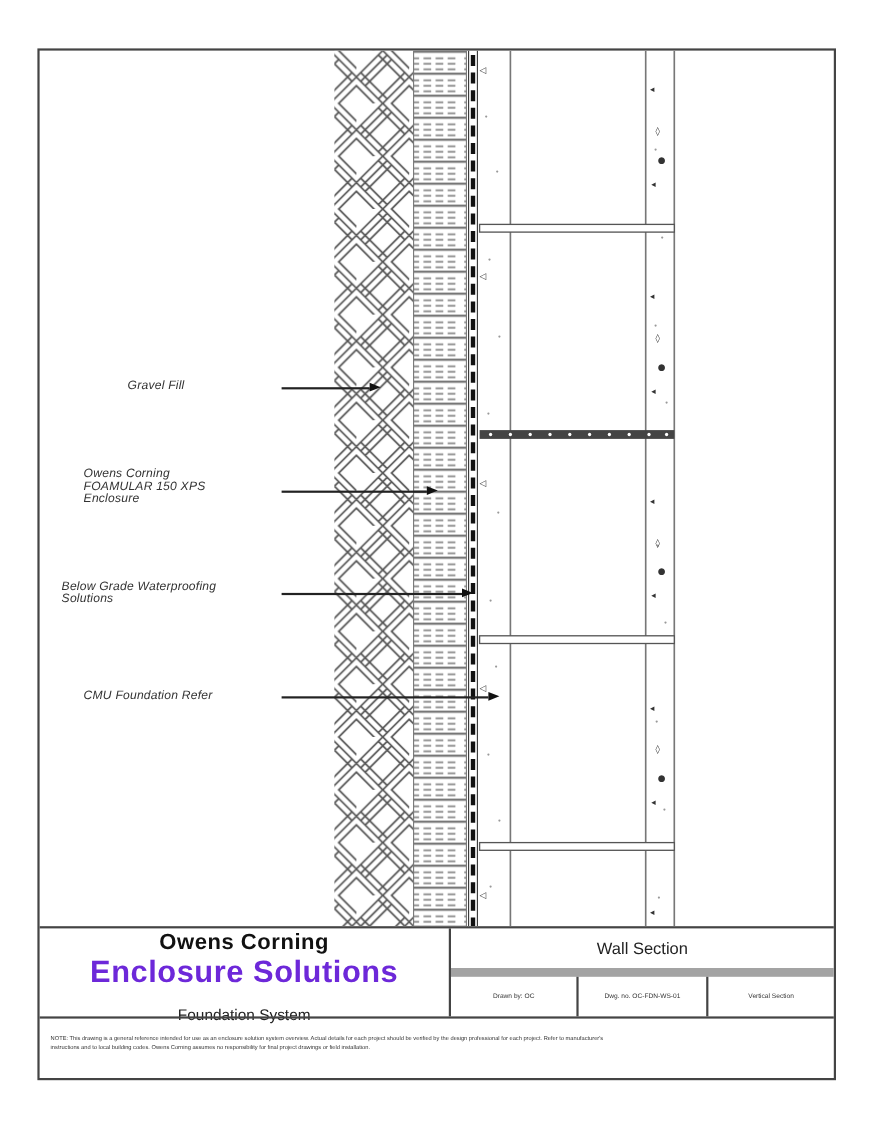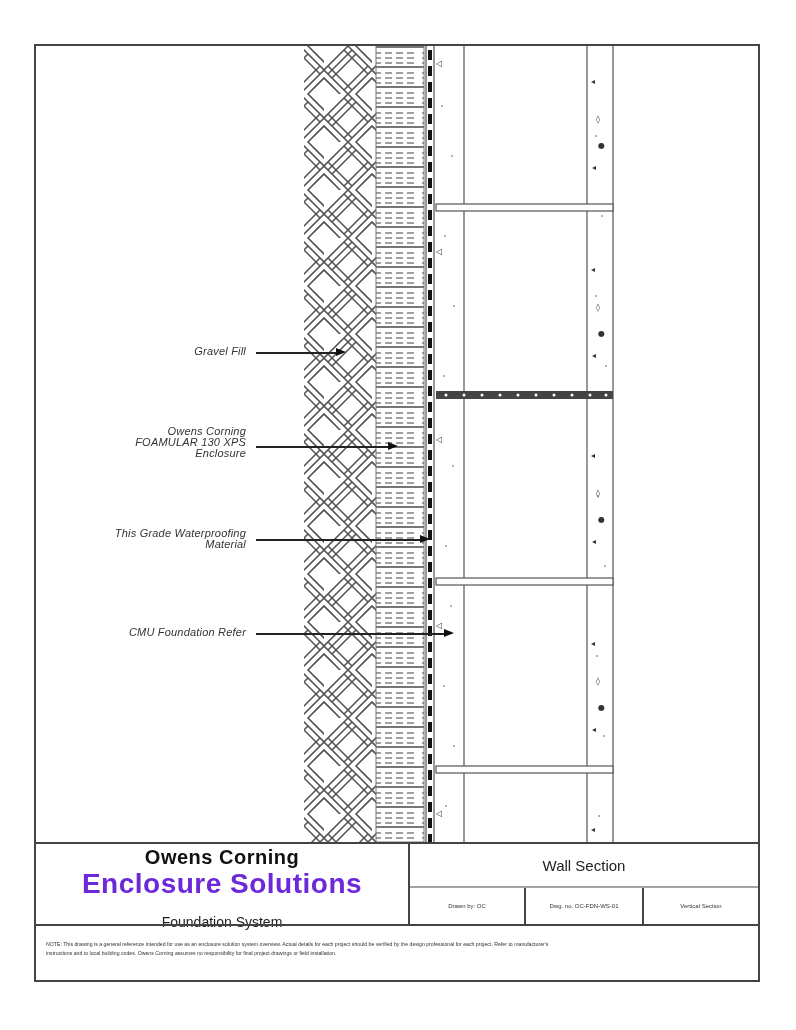--- a/index.html
+++ b/index.html
@@ -1,28 +1,28 @@
 <!DOCTYPE html>
 <html><head>
 <meta charset="utf-8">
 <style>
   html, body { margin:0; padding:0; background:#ffffff; }
   body { width:796px; height:1030px; position:relative; overflow:hidden; font-family:"Liberation Sans", sans-serif; }
   .sheet { position:absolute; left:34px; top:44px; width:726px; height:938px; border:2px solid #444; box-sizing:border-box; }
   .drawing { position:absolute; left:0; top:0; width:722px; height:796px; overflow:hidden; }
-  .label { position:absolute; font-family:"Liberation Sans", sans-serif; font-style:italic; font-size:11px; color:#333; text-align:right; line-height:11px; letter-spacing:0.2px; }
+  .label { position:absolute; font-family:"Liberation Sans", sans-serif; font-style:italic; font-size:11px; color:#333; line-height:11px; letter-spacing:0.2px; }
   .leader { position:absolute; height:1.5px; background:#222; }
   .arrow { position:absolute; width:0; height:0; border-top:4px solid transparent; border-bottom:4px solid transparent; border-left:10px solid #111; }
   .titleblock { position:absolute; left:0; top:796px; width:722px; height:82px; border-top:2px solid #444; box-sizing:border-box; }
   .tb-left { position:absolute; left:0; top:0; width:374px; height:80px; border-right:2px solid #444; box-sizing:border-box; text-align:center; }
   .tb-company { font-size:20px; font-weight:bold; color:#111; margin-top:2px; letter-spacing:0.5px; }
   .tb-product { font-size:28px; font-weight:bold; color:#6d28d9; line-height:30px; letter-spacing:0.5px; }
   .tb-system { font-size:14px; color:#222; margin-top:15px; }
   .tb-right { position:absolute; left:374px; top:0; width:348px; height:80px; }
-  .tb-dwg-title { position:absolute; left:0; top:0; width:348px; height:44px; border-bottom:2px solid #a3a3a3; box-sizing:border-box; display:flex; align-items:center; justify-content:center; font-size:15px; color:#222; }
+  .tb-dwg-title { position:absolute; left:0; top:0; width:348px; height:44px; border-bottom:8px solid #a3a3a3; box-sizing:border-box; display:flex; align-items:center; justify-content:center; font-size:15px; color:#222; }
   .tb-cells { position:absolute; left:0; top:44px; width:348px; height:36px; display:flex; }
   .tb-cell { flex:none; height:36px; display:flex; align-items:center; justify-content:center; font-size:6px; color:#333; border-right:2px solid #444; box-sizing:border-box; }
   .tb-cell:last-child { border-right:none; }
   .note { position:absolute; left:0; top:878px; width:722px; height:56px; border-top:2px solid #444; box-sizing:border-box; padding:14px 10px 0 10px; font-size:5.2px; line-height:9px; color:#333; }
 </style>
 </head>
 <body>
 
 <div class="sheet">
   <div class="drawing">
@@ -137,29 +137,29 @@
 
     
     <div class="label" style="left:80px; top:300px; width:130px;">
       <span>Gravel Fill</span>
     </div>
     <div class="leader" style="left:220px; top:306px; width:80px;"></div>
     <div class="arrow" style="left:300px; top:302px;"></div>
 
     <div class="label" style="left:40px; top:380px; width:170px;">
       <div>Owens Corning</div>
-      <div>FOAMULAR 130 XPS</div>
+      <div>FOAMULAR 150 XPS</div>
       <div>Enclosure</div>
     </div>
     <div class="leader" style="left:220px; top:400px; width:132px;"></div>
     <div class="arrow" style="left:352px; top:396px;"></div>
 
     <div class="label" style="left:20px; top:482px; width:190px;">
-      <div>This Grade Waterproofing</div>
-      <div>Material</div>
+      <div>Below Grade Waterproofing</div>
+      <div>Solutions</div>
     </div>
     <div class="leader" style="left:220px; top:493px; width:164px;"></div>
     <div class="arrow" style="left:384px; top:489px;"></div>
 
     <div class="label" style="left:40px; top:581px; width:170px;">
       <span>CMU Foundation Refer</span>
     </div>
     <div class="leader" style="left:220px; top:587px; width:188px;"></div>
     <div class="arrow" style="left:408px; top:583px;"></div>
   </div>

